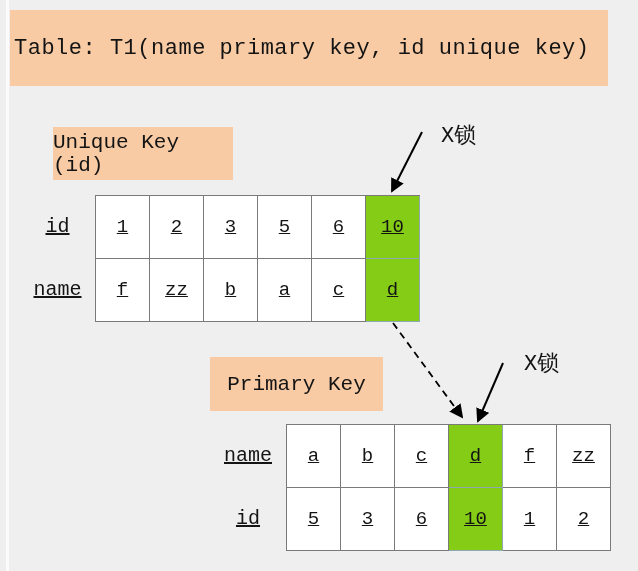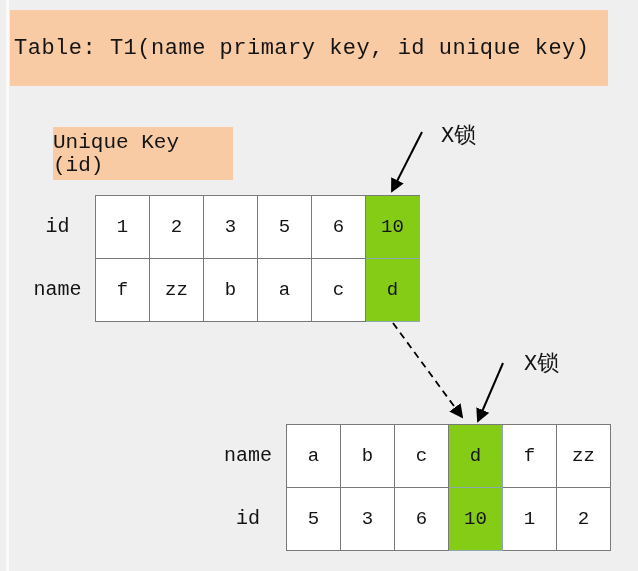--- a/index.html
+++ b/index.html
@@ -16,21 +16,21 @@
     box-sizing:border-box; font-size:22px; letter-spacing:0.5px;
   }
 
   .section-label {
     position:absolute; background:#f8cba4; display:flex; align-items:center;
     justify-content:center; font-size:21px; box-sizing:border-box;
   }
   .section-label.unique  { left:20px;  top:127px; width:180px; height:53px;margin-left:33px; }
   .section-label.primary { left:210px; top:357px; width:173px; height:54px; }
 
-  .table-block { position:absolute; display:flex; }
+  .table-block { position:absolute; display:flex;text-decoration:underline; }
   .table-block.t1 { left:20px;  top:195px; }
   .table-block.t2 { left:210px; top:424px; }
 
   .row-labels { display:flex; flex-direction:column; }
   .t1 .row-labels { width:75px; }
   .t2 .row-labels { width:76px; }
   .row-label {
     height:63px; display:flex; align-items:center; justify-content:center;
     font-size:20px;
   }
@@ -83,20 +83,23 @@
       <div class="cell hl">10</div>
       <div class="cell">f</div>
       <div class="cell">zz</div>
       <div class="cell">b</div>
       <div class="cell">a</div>
       <div class="cell">c</div>
       <div class="cell hl">d</div>
     </div>
   </div>
 
+  <div class="section-label primary">
+    <span>Primary Key</span>
+  </div>
 
   <div class="table-block t2">
     <div class="row-labels">
       <div class="row-label">name</div>
       <div class="row-label">id</div>
     </div>
     <div class="grid">
       <div class="cell">a</div>
       <div class="cell">b</div>
       <div class="cell">c</div>

